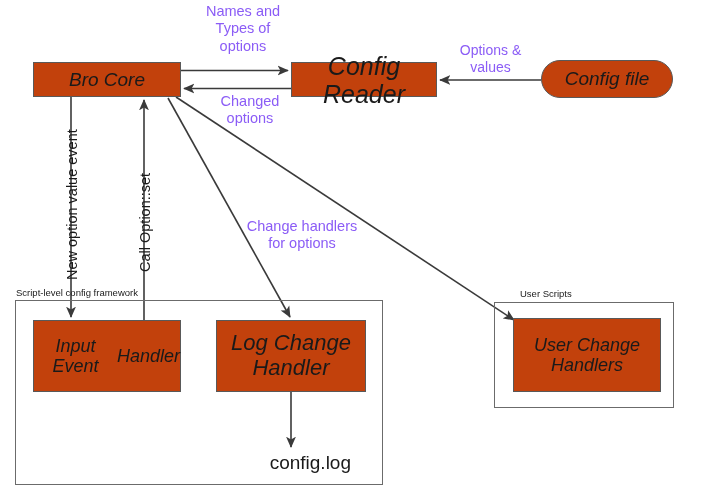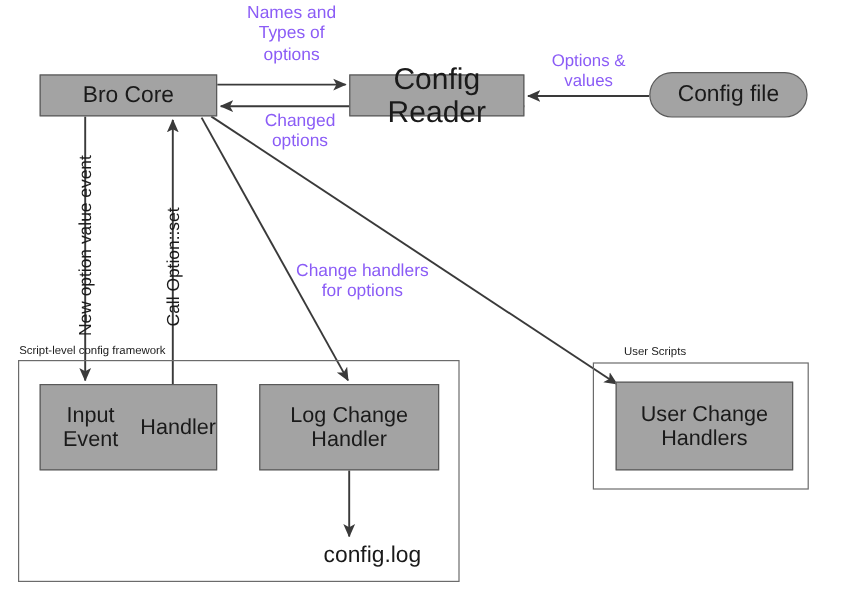--- a/index.html
+++ b/index.html
@@ -1,20 +1,20 @@
 <!DOCTYPE html>
 <html><head>
 <meta charset="utf-8">
 <style>
   html,body{margin:0;padding:0;background:#ffffff;}
   body{width:703px;height:500px;overflow:hidden;font-family:"Liberation Sans",sans-serif;color:#1a1a1a;}
   #stage{position:relative;width:703px;height:500px;background:#fff;}
   svg.layer{position:absolute;left:0;top:0;width:703px;height:500px;}
   .node{position:absolute;box-sizing:border-box;display:flex;align-items:center;justify-content:center;
-        text-align:center;background:#a3a3a3;border:1.6px solid #595959;line-height:1.12;}
+        text-align:center;background:#c2410c;border:1.6px solid #595959;line-height:1.12;font-style:italic;}
   .node span{display:block;}
   .lbl{position:absolute;text-align:center;line-height:1.2;color:#8b5cf6;white-space:pre-line;}
   .grouplbl{position:absolute;font-size:9.5px;color:#1a1a1a;white-space:nowrap;}
   .group{position:absolute;box-sizing:border-box;border:1.6px solid #6b6b6b;background:transparent;}
   .pill{border-radius:999px;}
   .freetext{position:absolute;text-align:right;white-space:nowrap;}
   .vlabel{position:absolute;white-space:nowrap;transform-origin:0 0;}
 </style>
 </head>
 <body>
@@ -61,21 +61,21 @@
 
   <div class="node pill" style="left:541px;top:60px;width:132px;height:38px;font-size:19px;">
     <span>Config file</span>
   </div>
 
   <div class="node" style="left:33px;top:320px;width:148px;height:72px;font-size:18px;flex-direction:row;">
     <span>Input Event</span>
     <span>Handler</span>
   </div>
 
-  <div class="node" style="left:216px;top:320px;width:150px;height:72px;font-size:18px;flex-direction:column;">
+  <div class="node" style="left:216px;top:320px;width:150px;height:72px;font-size:22px;flex-direction:column;">
     <span>Log Change</span>
     <span>Handler</span>
   </div>
 
   <div class="node" style="left:513px;top:318px;width:148px;height:74px;font-size:18px;flex-direction:column;">
     <span>User Change</span>
     <span>Handlers</span>
   </div>
 
   <div class="freetext" style="left:231px;top:452px;width:120px;font-size:19px;">config.log</div>

